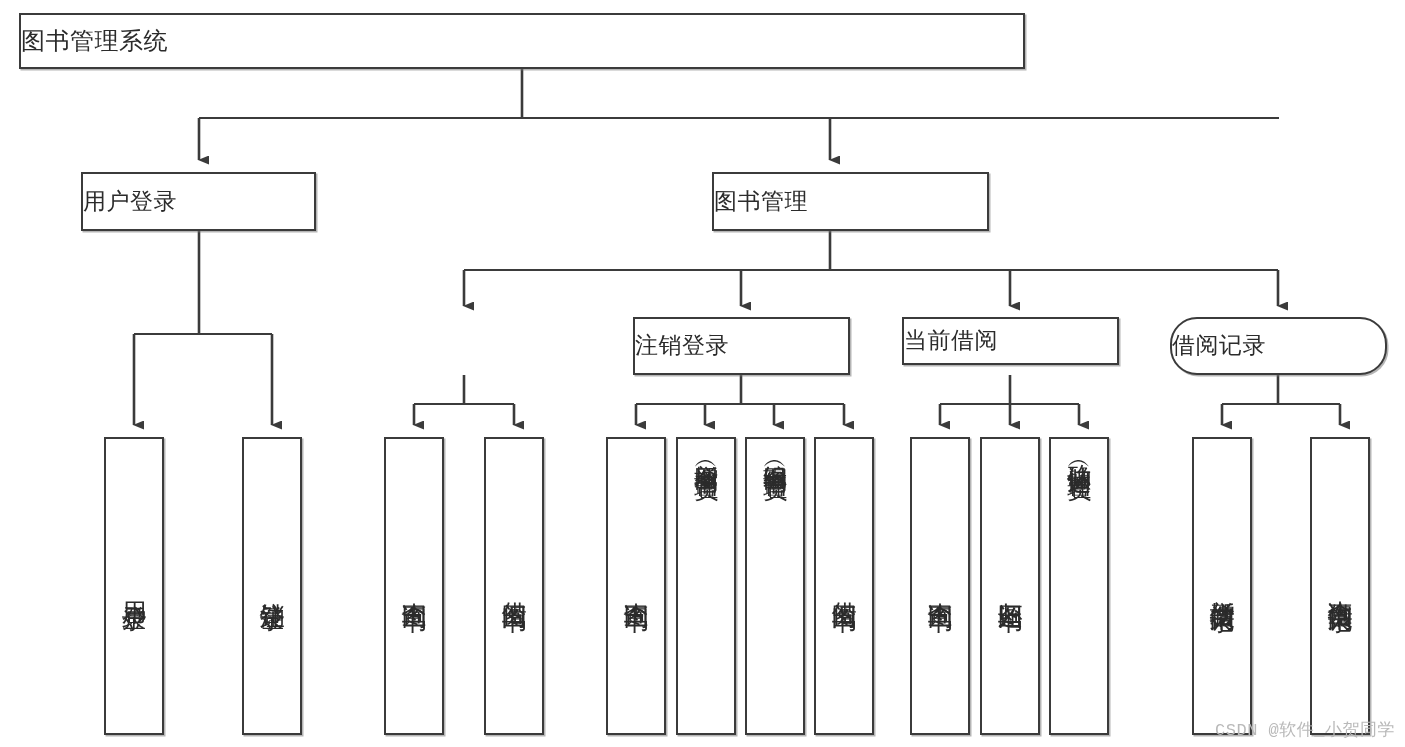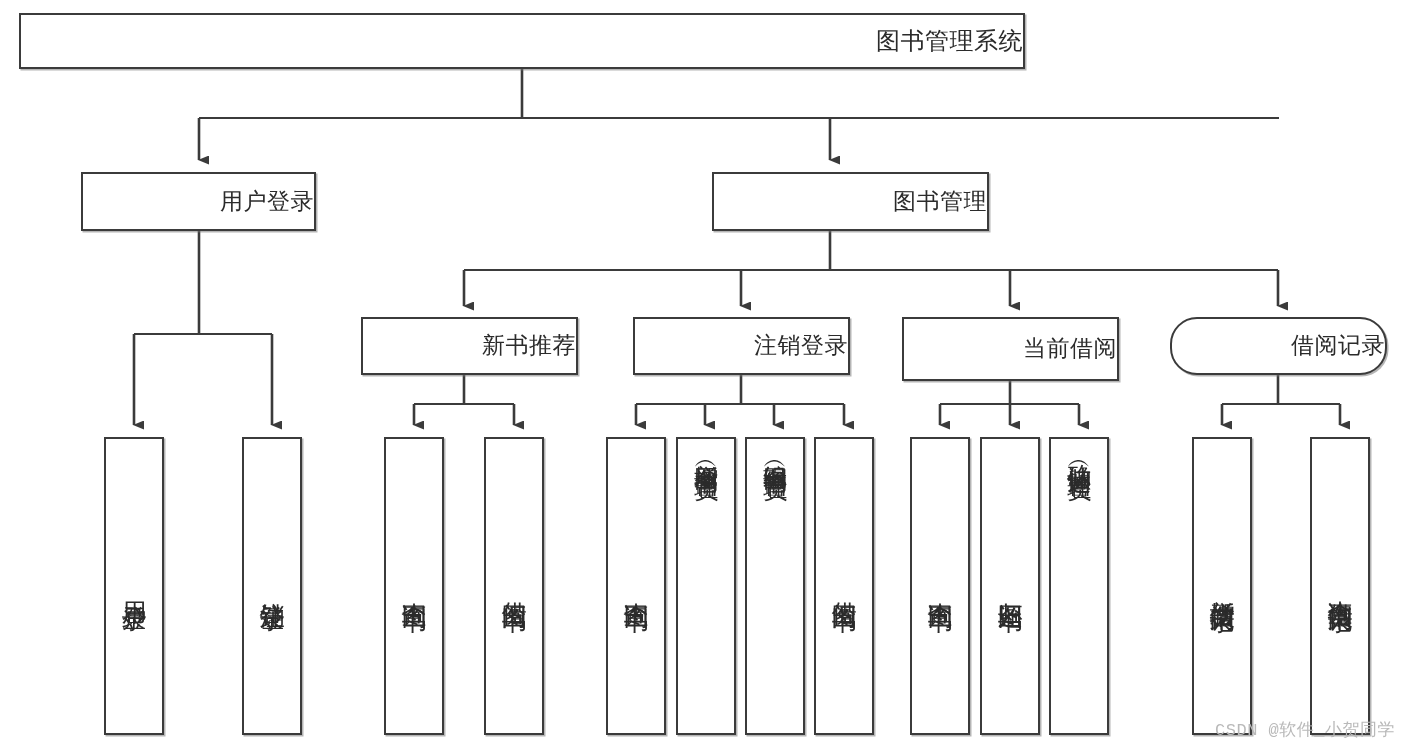--- a/index.html
+++ b/index.html
@@ -26,21 +26,21 @@
     height: 747px;
   }
   .node-box {
     position: absolute;
     box-sizing: border-box;
     background: #ffffff;
     border: 2px solid #3b3b3b;
     box-shadow: 1.5px 1.5px 0 0 rgba(120,120,120,0.55);
     display: flex;
     align-items: center;
-    justify-content: flex-end;
+    justify-content: flex-start;
   }
   .node-label {
     color: #2b2b2b;
     font-family: "DejaVu Sans", "Liberation Sans", sans-serif;
     letter-spacing: 0.5px;
     white-space: nowrap;
   }
   .node-box.horizontal .node-label {
     font-size: 23px;
     line-height: 1.1;
@@ -141,29 +141,26 @@
   </div>
 
   <div class="node-box horizontal" style="left:81px; top:172px; width:235px; height:59px;">
     <span class="node-label">用户登录</span>
   </div>
 
   <div class="node-box horizontal" style="left:712px; top:172px; width:277px; height:59px;">
     <span class="node-label">图书管理</span>
   </div>
 
-  <div class="node-box horizontal" style="left:361px; top:317px; width:217px; height:58px;">
-    <span class="node-label">新书推荐</span>
-  </div>
 
   <div class="node-box horizontal" style="left:633px; top:317px; width:217px; height:58px;">
     <span class="node-label">注销登录</span>
   </div>
 
-  <div class="node-box horizontal" style="left:902px; top:317px; width:217px; height:64px;">
+  <div class="node-box horizontal" style="left:902px; top:317px; width:217px; height:48px;">
     <span class="node-label">当前借阅</span>
   </div>
 
   <div class="node-box horizontal" style="left:1170px; top:317px; width:217px; height:58px;border-radius:27px;">
     <span class="node-label">借阅记录</span>
   </div>
 
   <div class="node-box vertical center-text" style="left:104px; top:437px; width:60px; height:298px;">
     <span class="node-label">用户登录</span>
   </div>

